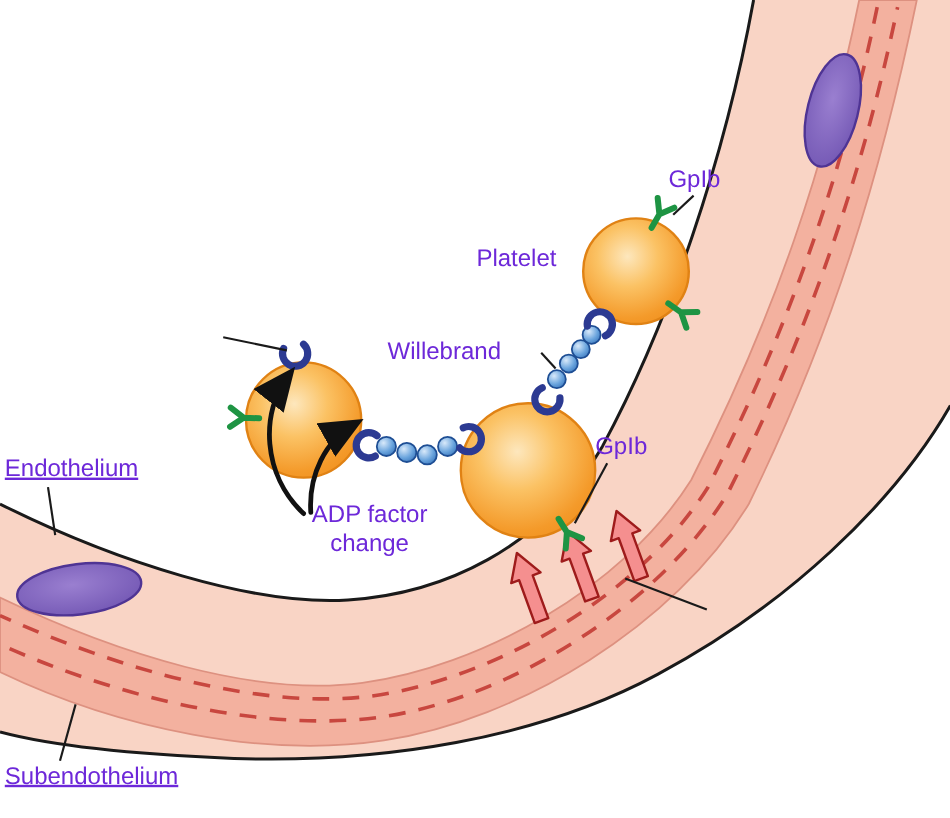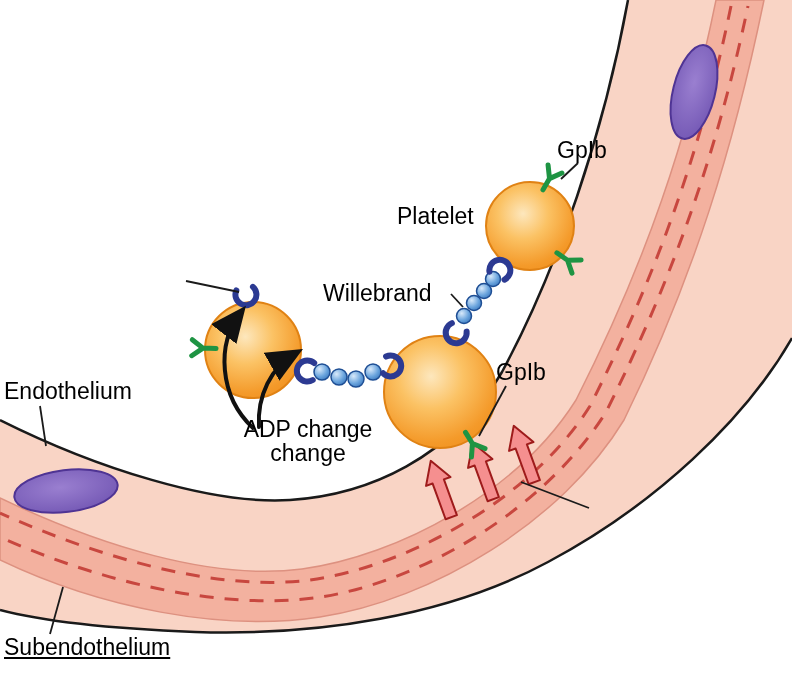--- a/index.html
+++ b/index.html
@@ -15,22 +15,22 @@
     background: #ffffff;
     overflow: hidden;
   }
   .stage svg {
     position: absolute;
     left: 0;
     top: 0;
   }
   .lbl {
     position: absolute;
-    color: #000000;
-    font-size: 23px;
+    color: #6d28d9;
+    font-size: 20px;
     line-height: 23px;
     white-space: nowrap;
   }
   .lbl.center { text-align: center; white-space: normal; }
   .lbl div { white-space: nowrap; }
 </style>
 </head>
 <body>
 
 <div class="stage">
@@ -151,23 +151,23 @@
 
   <div class="lbl" style="left:397px; top:174px;margin-top:31px;">Platelet</div>
 
   <div class="lbl" style="left:557px; top:139px;">GpIb</div>
 
 
   <div class="lbl" style="left:323px; top:282px;">Willebrand</div>
 
   <div class="lbl" style="left:496px; top:361px;">GpIb</div>
 
-  <div class="lbl" style="left:4px; top:380px;">Endothelium</div>
+  <div class="lbl" style="left:4px; top:380px;text-decoration:underline;">Endothelium</div>
 
   <div class="lbl center" style="left:218px; top:417px; width:180px; line-height:24px;">
-    <div>ADP change</div>
+    <div>ADP factor</div>
     <div>change</div>
   </div>
 
 
   <div class="lbl" style="left:4px; top:636px;text-decoration:underline;">Subendothelium</div>
 
 </div>
 
 </body></html>

